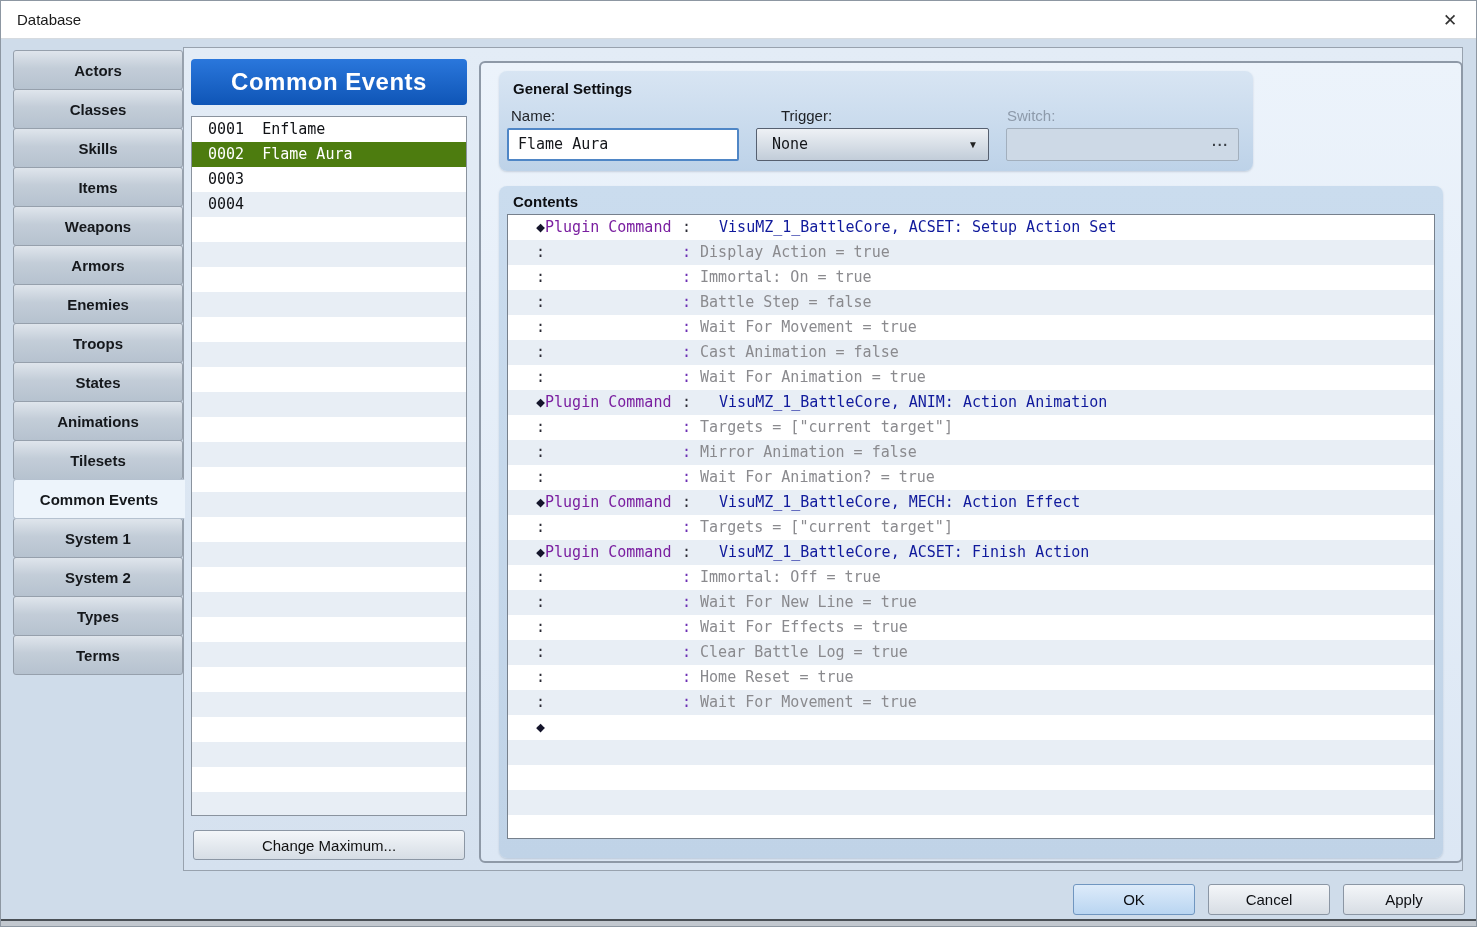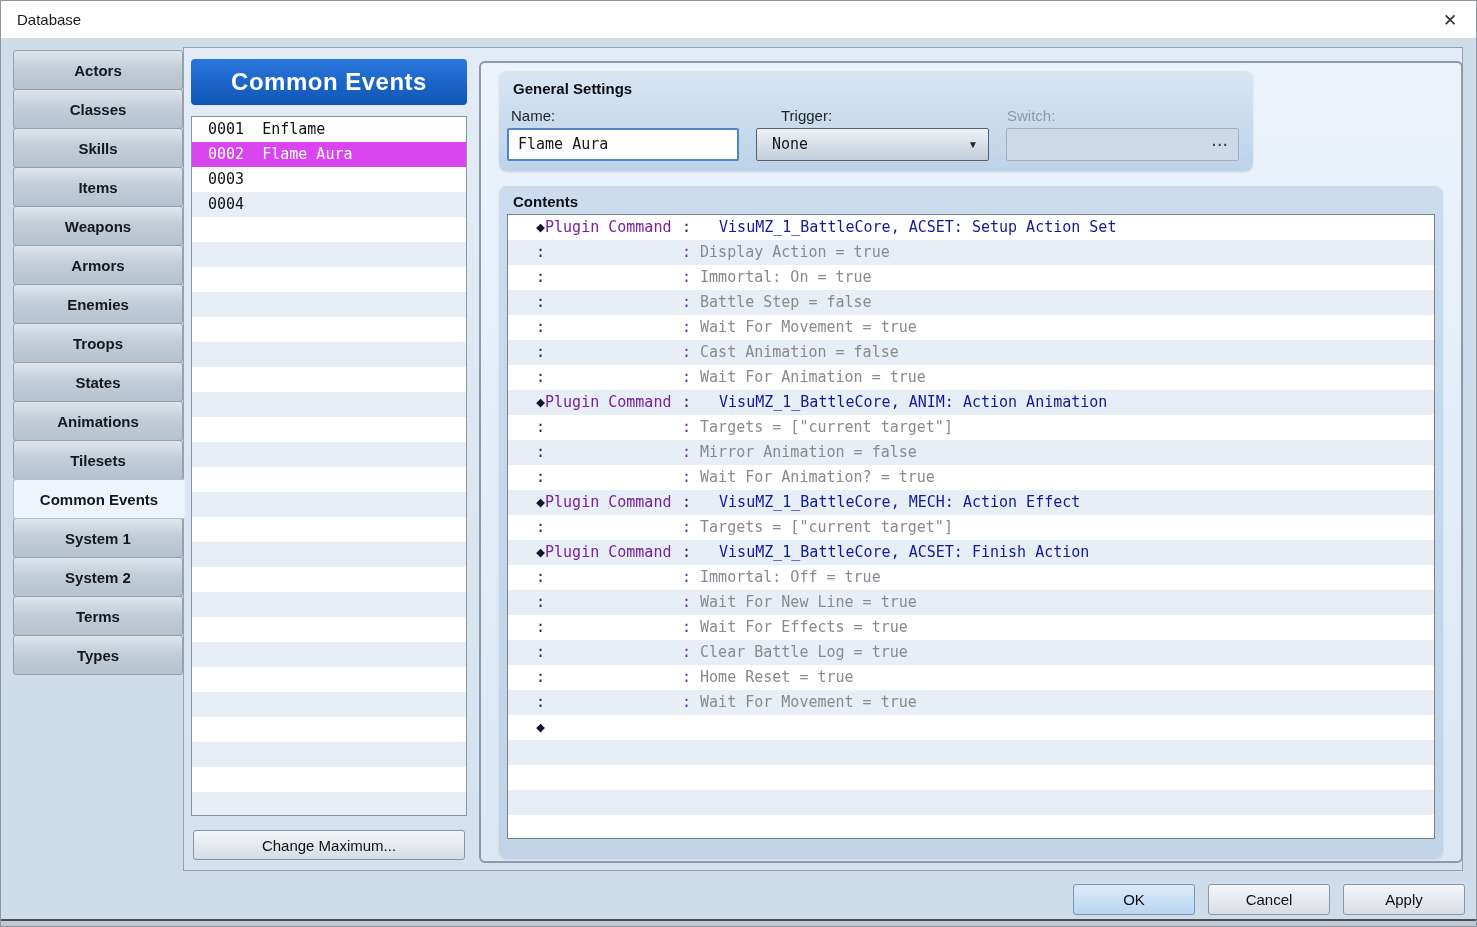--- a/index.html
+++ b/index.html
@@ -49,21 +49,21 @@
   .ce-list {
     position:absolute; left:190px; top:115px; width:276px; height:700px;
     background:#ffffff; border:1px solid #8a939e; overflow:hidden;
   }
   .ce-row {
     height:25px; line-height:25px; padding-left:16px;
     font-family:"DejaVu Sans Mono", monospace; font-size:15px; color:#101216;
     white-space:pre; cursor:default;
   }
   .ce-row.stripe { background:#e8eef5; }
-  .ce-row.selected { background:#d946ef; color:#ffffff; }
+  .ce-row.selected { background:#4d7c0f; color:#ffffff; }
   .change-max-btn {
     position:absolute; left:192px; top:829px; width:272px; height:30px;
     background:linear-gradient(180deg,#f3f6f9,#d6dde5);
     border:1px solid #8b96a4; border-radius:3px;
     display:flex; align-items:center; justify-content:center;
     font-size:15px; color:#111; cursor:default;
   }
   
   .right-group {
     position:absolute; left:478px; top:60px; width:984px; height:802px;
@@ -164,22 +164,22 @@
       <div class="side-tab">Weapons</div>
       <div class="side-tab">Armors</div>
       <div class="side-tab">Enemies</div>
       <div class="side-tab">Troops</div>
       <div class="side-tab">States</div>
       <div class="side-tab">Animations</div>
       <div class="side-tab">Tilesets</div>
       <div class="side-tab selected">Common Events</div>
       <div class="side-tab">System 1</div>
       <div class="side-tab">System 2</div>
+      <div class="side-tab">Types</div>
       <div class="side-tab">Terms</div>
-      <div class="side-tab">Types</div>
     </div>
 
   <div class="ce-banner">Common Events</div>
   <div class="ce-list" id="ce-list">
       <div class="ce-row">0001  Enflame</div>
       <div class="ce-row selected">0002  Flame Aura</div>
       <div class="ce-row">0003</div>
       <div class="ce-row stripe">0004</div>
       <div class="ce-row"></div>
       <div class="ce-row stripe"></div>

